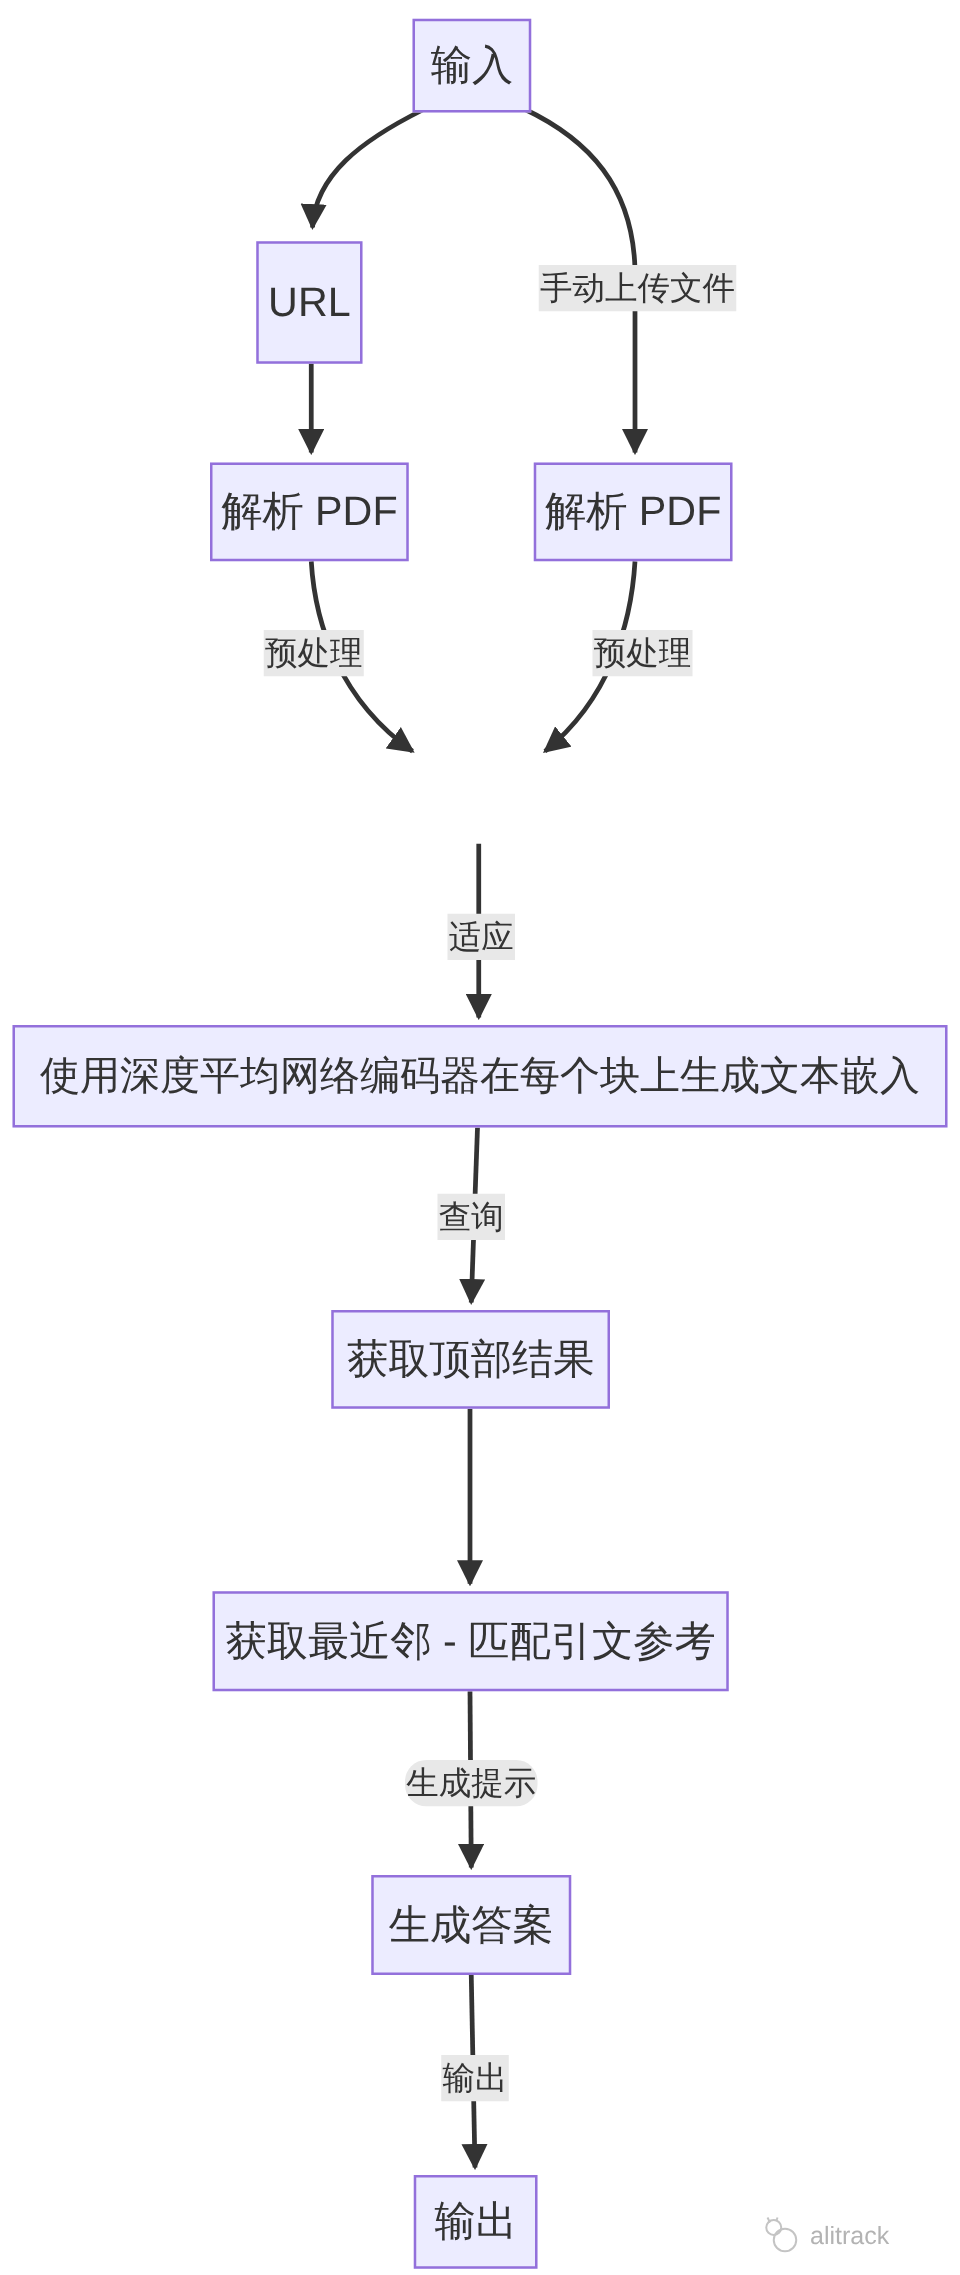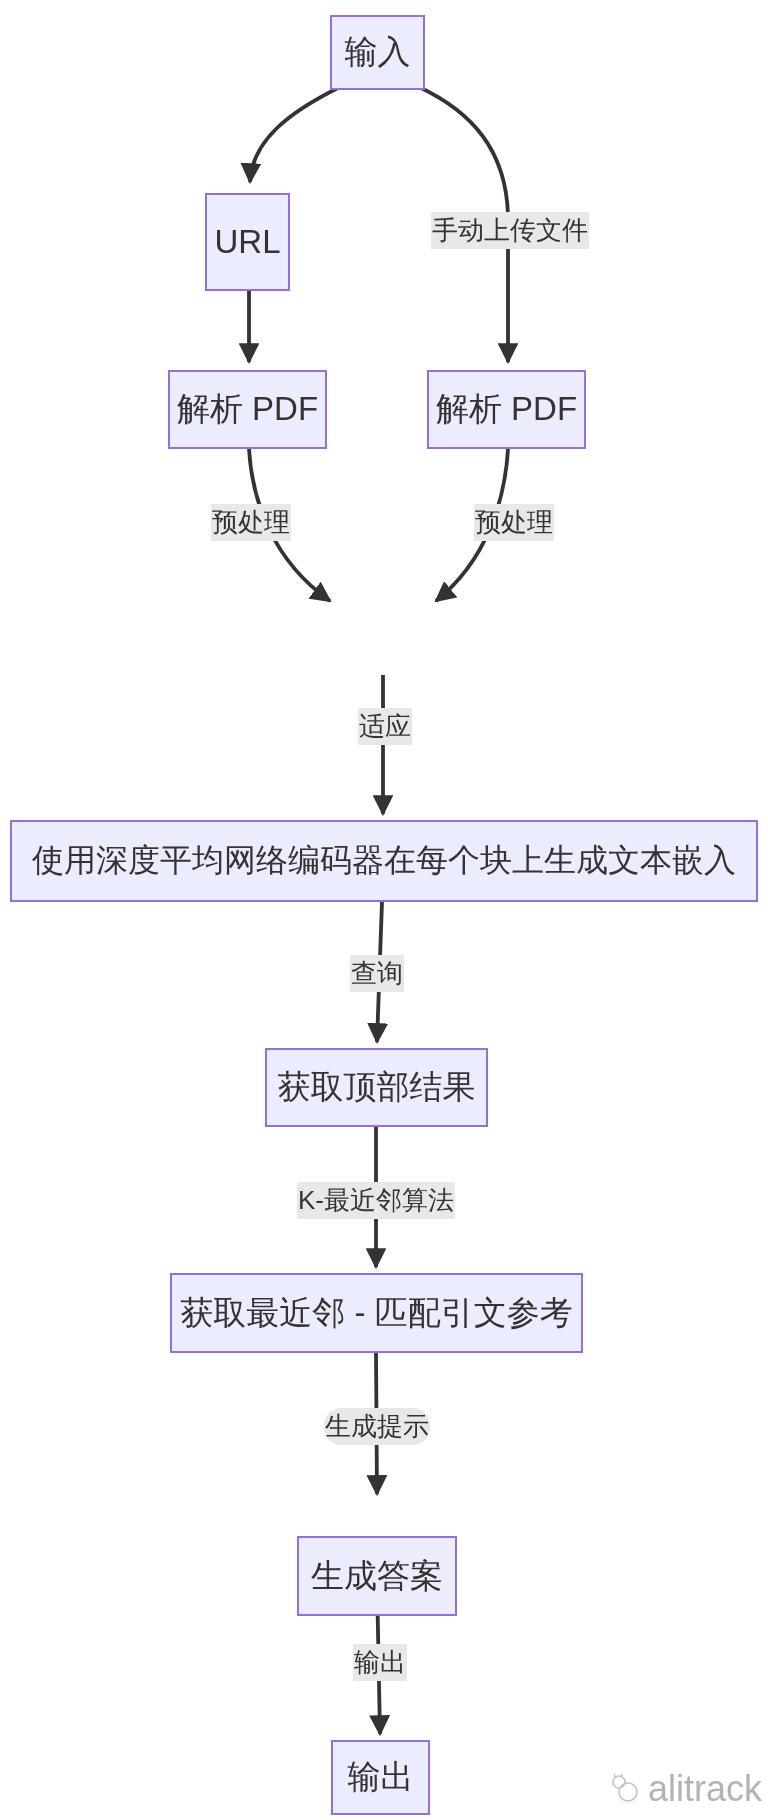--- a/index.html
+++ b/index.html
@@ -18,21 +18,21 @@
   }
   .edge-label {
     position: absolute; transform: translateX(-50%);
     background: #e8e8e8; color: #333333;
     font-size: 26px; line-height: 1.25; padding: 2px 1px;
     white-space: nowrap; z-index: 3;
   }
   .watermark {
     position: absolute; left: 608px; top: 1768px; width: 150px; height: 42px;
     display: flex; align-items: center; gap: 6px;
-    color: #b3b3b3; font-size: 36px; z-index: 4;
+    color: #b3b3b3; font-size: 20px; z-index: 4;
   }
   .watermark svg { flex: 0 0 auto; }
 </style>
 </head>
 <body>
 
 <div class="canvas">
 
   <svg class="arrow-layer" width="768" height="1820" viewBox="0 0 768 1820">
     <defs>
@@ -62,35 +62,34 @@
 
   <div class="node" style="left:427px; top:370px; width:159px; height:79px;">解析 PDF</div>
 
 
   <div class="node" style="left:10px; top:820px; width:748px; height:82px; font-size:32px;">使用深度平均网络编码器在每个块上生成文本嵌入</div>
 
   <div class="node" style="left:265px; top:1048px; width:223px; height:79px;">获取顶部结果</div>
 
   <div class="node" style="left:170px; top:1273px; width:413px; height:80px;">获取最近邻 - 匹配引文参考</div>
 
-  <div class="node" style="left:297px; top:1500px; width:160px; height:80px;margin-top:36px;">生成答案</div>
+  <div class="node" style="left:297px; top:1500px; width:160px; height:80px;">生成答案</div>
 
   <div class="node" style="left:331px; top:1740px; width:99px; height:75px;">输出</div>
 
   <div class="edge-label" style="left:510px; top:212px;">手动上传文件</div>
 
   <div class="edge-label" style="left:251px; top:504px;">预处理</div>
 
   <div class="edge-label" style="left:514px; top:504px;">预处理</div>
 
-  <div class="edge-label" style="left:385px; top:708px;">适应</div>
+  <div class="edge-label" style="left:385px; top:731px;">适应</div>
 
   <div class="edge-label" style="left:377px; top:955px;text-align:right;">查询</div>
 
-  <div class="edge-label" style="left:376px; top:1182px;">K-最近邻算法</div>
 
   <div class="edge-label" style="left:377px; top:1408px;border-radius:17px;">生成提示</div>
 
   <div class="edge-label" style="left:380px; top:1644px;">输出</div>
 
   <div class="watermark">
     <svg width="34" height="34" viewBox="0 0 34 34" fill="none" stroke="#c4c4c4" stroke-width="1.6">
       <circle cx="11" cy="10" r="6"></circle>
       <circle cx="20" cy="20" r="9"></circle>
       <path d="M8 6 L6 2"></path>

